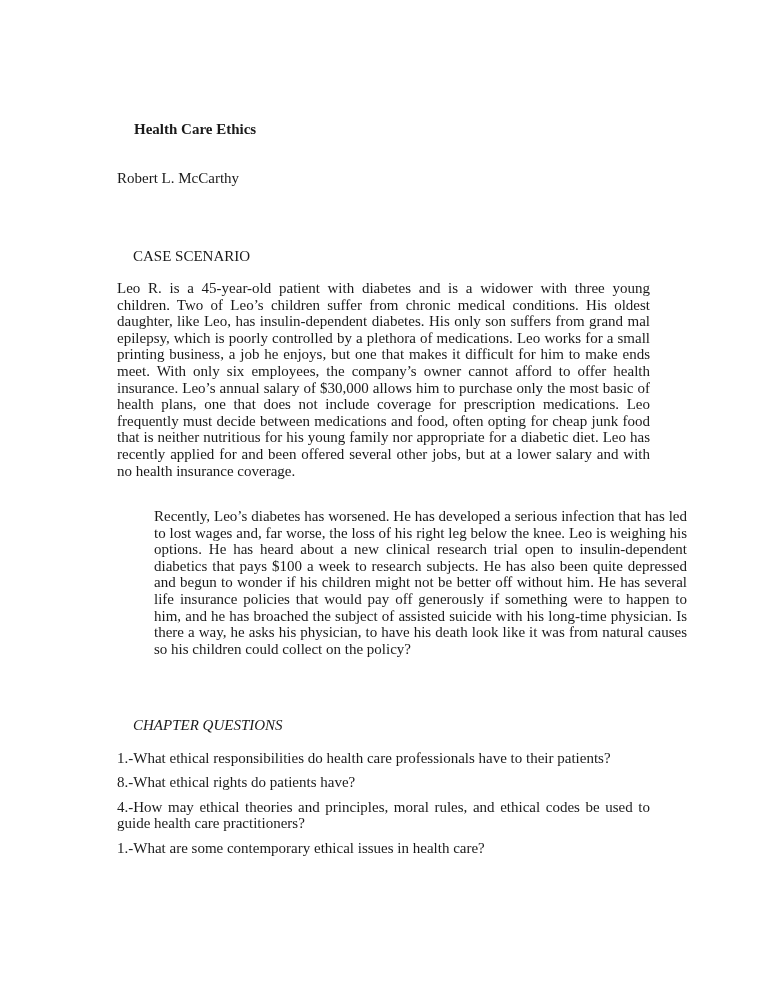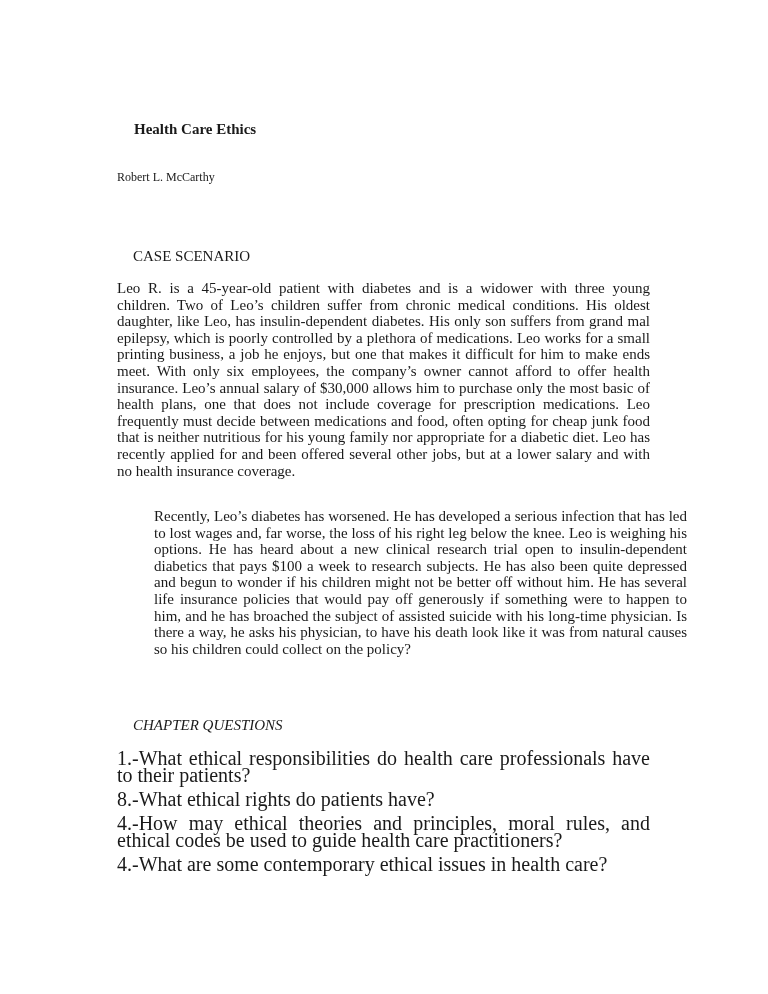--- a/index.html
+++ b/index.html
@@ -27,21 +27,21 @@
       left: 17px;
       font-size: 15px;
       font-weight: bold;
       margin: 0;
       white-space: nowrap;
     }
     .author {
       position: absolute;
       top: 170px;
       left: 0;
-      font-size: 12px;
+      font-size: 15px;
       margin: 0;
       white-space: nowrap;
     }
     .section-heading {
       position: absolute;
       left: 0;
       font-size: 15px;
       font-weight: normal;
       margin: 16px;
       white-space: nowrap;
@@ -62,21 +62,21 @@
     .questions {
       position: absolute;
       left: 0;
       top: 750px;
       width: 533px;
       list-style: none;
       margin: 0;
       padding: 0;
     }
     .questions li {
-      font-size: 20px;
+      font-size: 15px;
       line-height: 16.6px;
       text-align: justify;
       margin: 0 0 7.8px 0;
     }
   </style>
 </head>
 <body>
 
 <div class="page">
   <h1 class="title">Health Care Ethics</h1>
@@ -84,15 +84,15 @@
 
   <h2 class="section-heading sh-case">CASE SCENARIO</h2>
   <p class="para p1">Leo R. is a 45-year-old patient with diabetes and is a widower with three young children. Two of Leo’s children suffer from chronic medical conditions. His oldest daughter, like Leo, has insulin-dependent diabetes. His only son suffers from grand mal epilepsy, which is poorly controlled by a plethora of medications. Leo works for a small printing business, a job he enjoys, but one that makes it difficult for him to make ends meet. With only six employees, the company’s owner cannot afford to offer health insurance. Leo’s annual salary of $30,000 allows him to purchase only the most basic of health plans, one that does not include coverage for prescription medications. Leo frequently must decide between medications and food, often opting for cheap junk food that is neither nutritious for his young family nor appropriate for a diabetic diet. Leo has recently applied for and been offered several other jobs, but at a lower salary and with no health insurance coverage.</p>
   <p class="para p2">Recently, Leo’s diabetes has worsened. He has developed a serious infection that has led to lost wages and, far worse, the loss of his right leg below the knee. Leo is weighing his options. He has heard about a new clinical research trial open to insulin-dependent diabetics that pays $100 a week to research subjects. He has also been quite depressed and begun to wonder if his children might not be better off without him. He has several life insurance policies that would pay off generously if something were to happen to him, and he has broached the subject of assisted suicide with his long-time physician. Is there a way, he asks his physician, to have his death look like it was from natural causes so his children could collect on the policy?</p>
 
   <h2 class="section-heading sh-questions">CHAPTER QUESTIONS</h2>
   <ol class="questions">
     <li>1.-What ethical responsibilities do health care professionals have to their patients?</li>
     <li>8.-What ethical rights do patients have?</li>
     <li>4.-How may ethical theories and principles, moral rules, and ethical codes be used to guide health care practitioners?</li>
-    <li>4.-What are some contemporary ethical issues in health care?</li>
+    <li>1.-What are some contemporary ethical issues in health care?</li>
   </ol>
 </div>
 
 </body></html>

